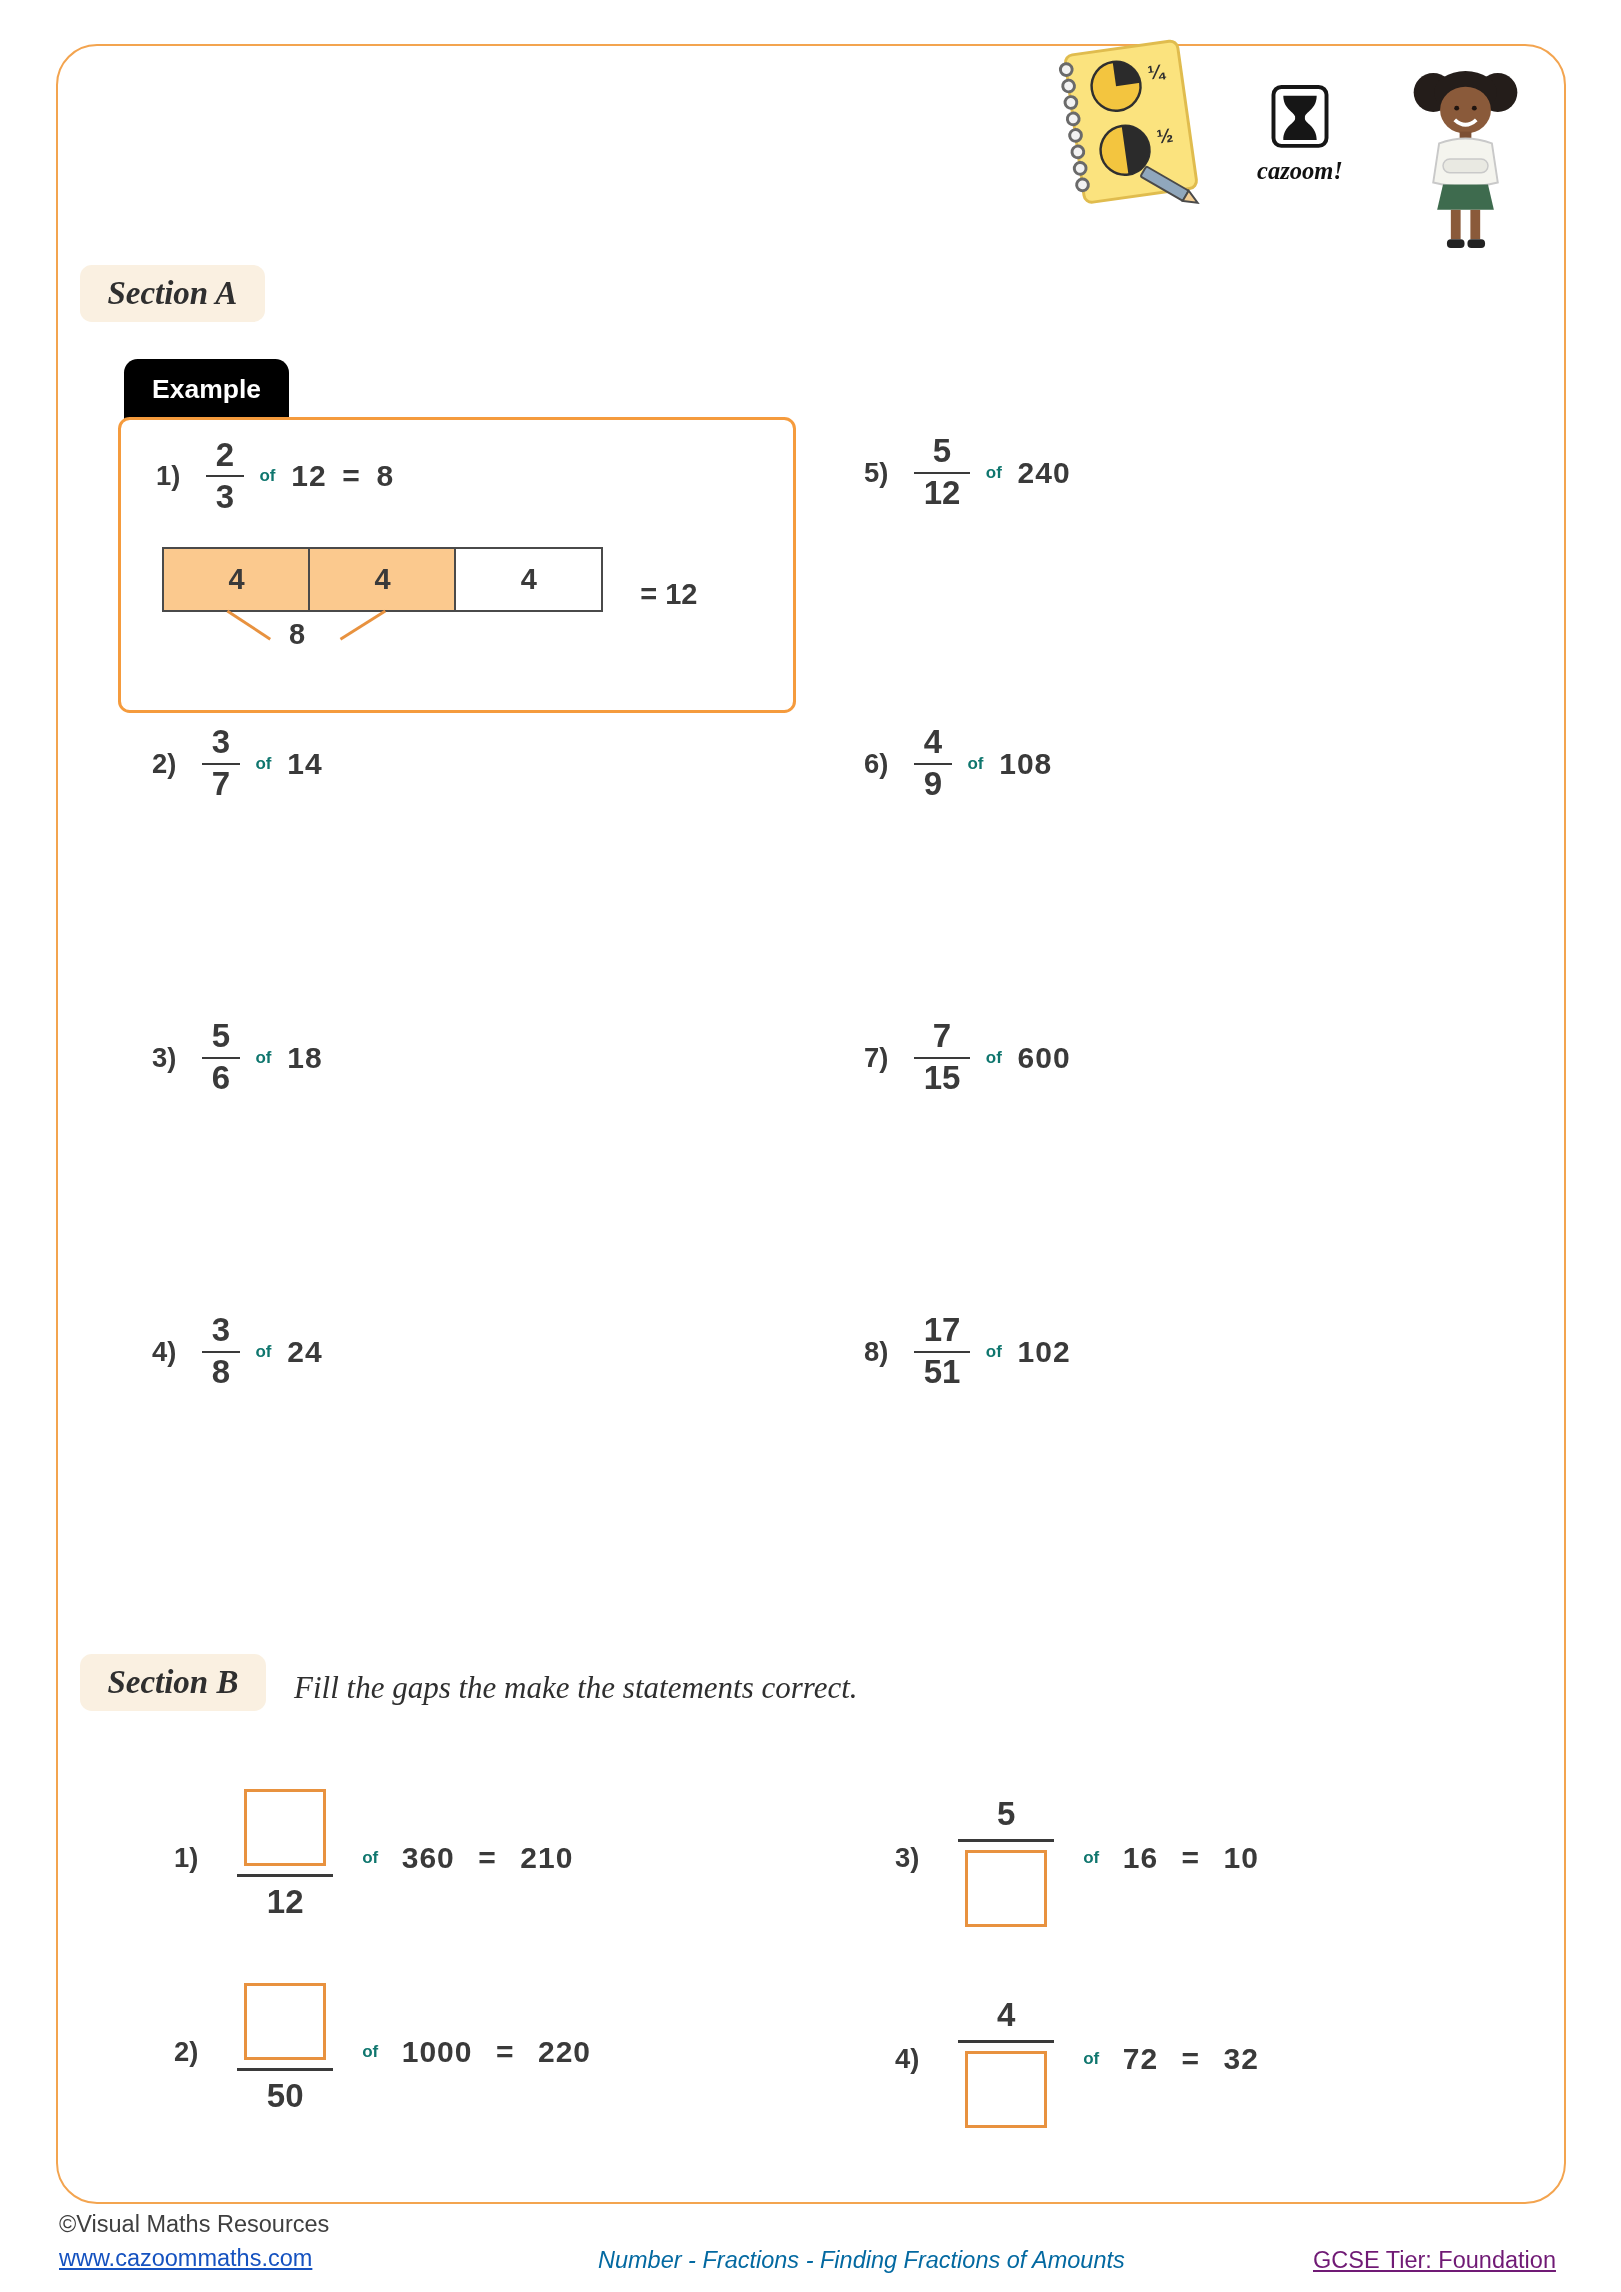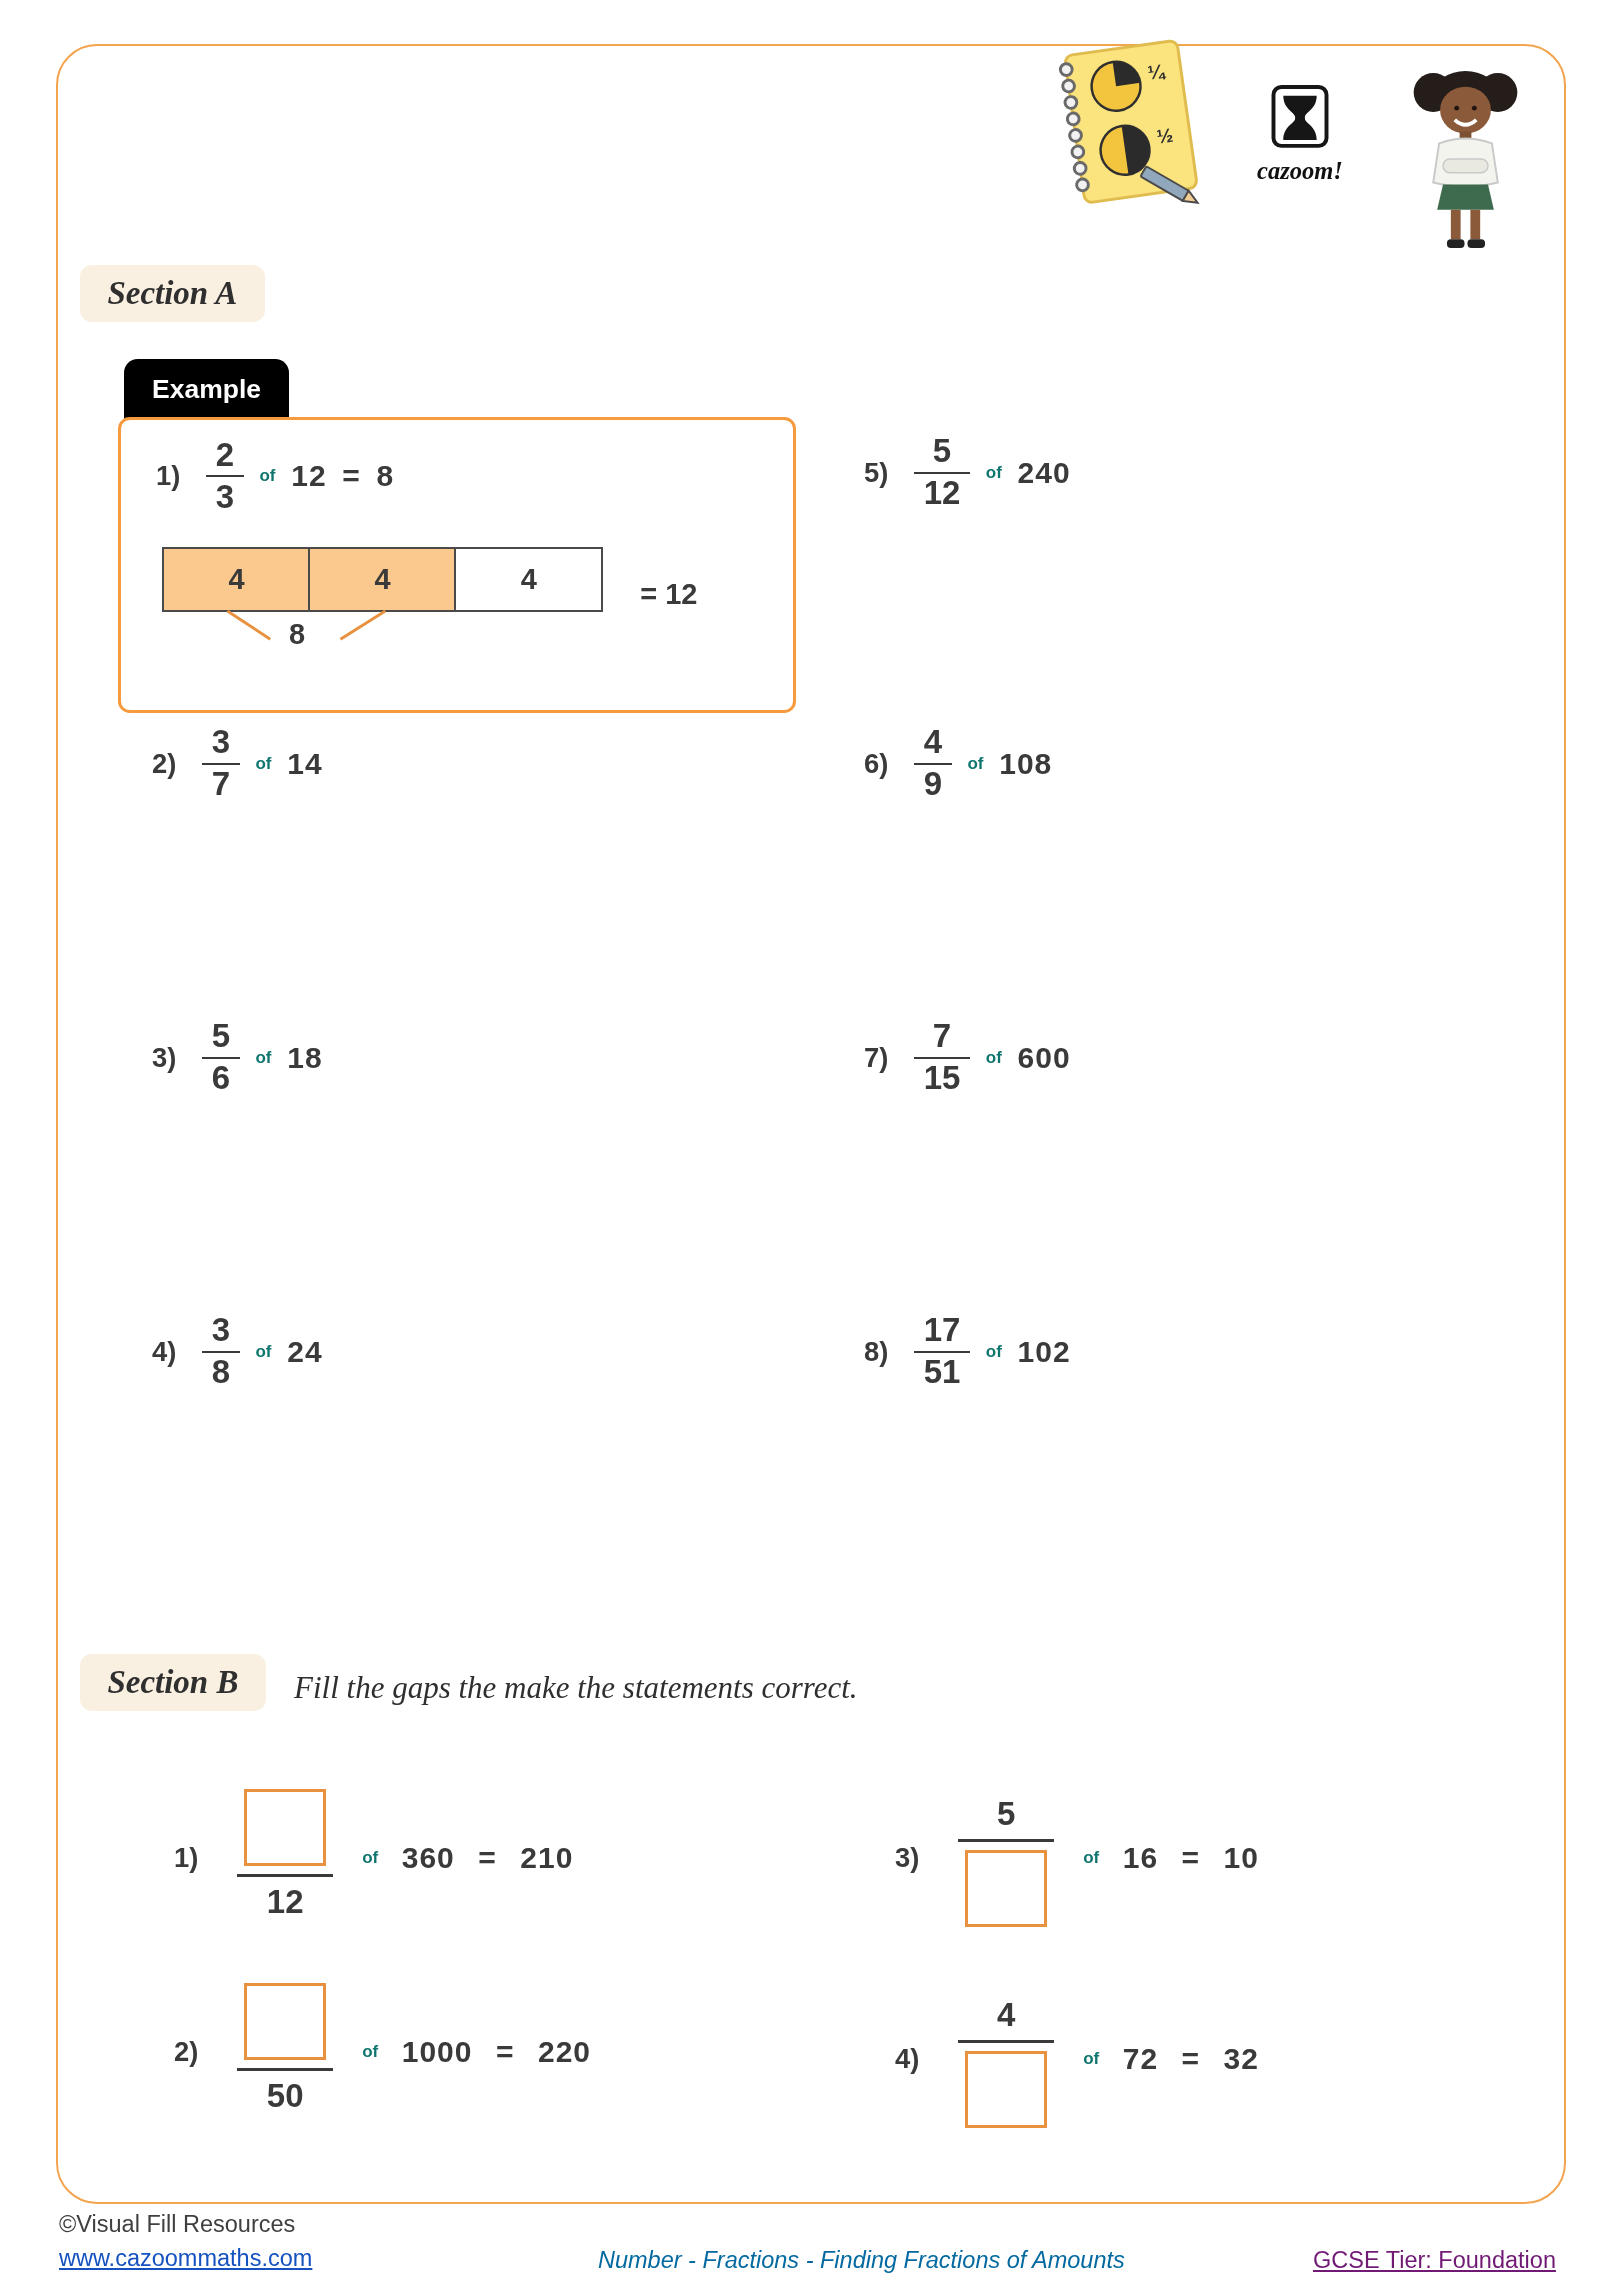--- a/index.html
+++ b/index.html
@@ -299,19 +299,19 @@
       <span class="gap-box bottom"></span>
     </span>
     <span class="b-rest">
       <span class="of">of</span>
       <span class="amount">72</span>
       <span class="eq">=</span>
       <span class="result">32</span>
     </span>
   </div>
 
-  <div class="footer-copyright">©Visual Fill Resources</div>
+  <div class="footer-copyright">©Visual Maths Resources</div>
   <div class="footer-link">www.cazoommaths.com</div>
   <div class="footer-center">Number - Fractions - Finding Fractions of Amounts</div>
   <div class="footer-right">GCSE Tier: Foundation</div>
 
 </div>
 
 
 </body></html>

